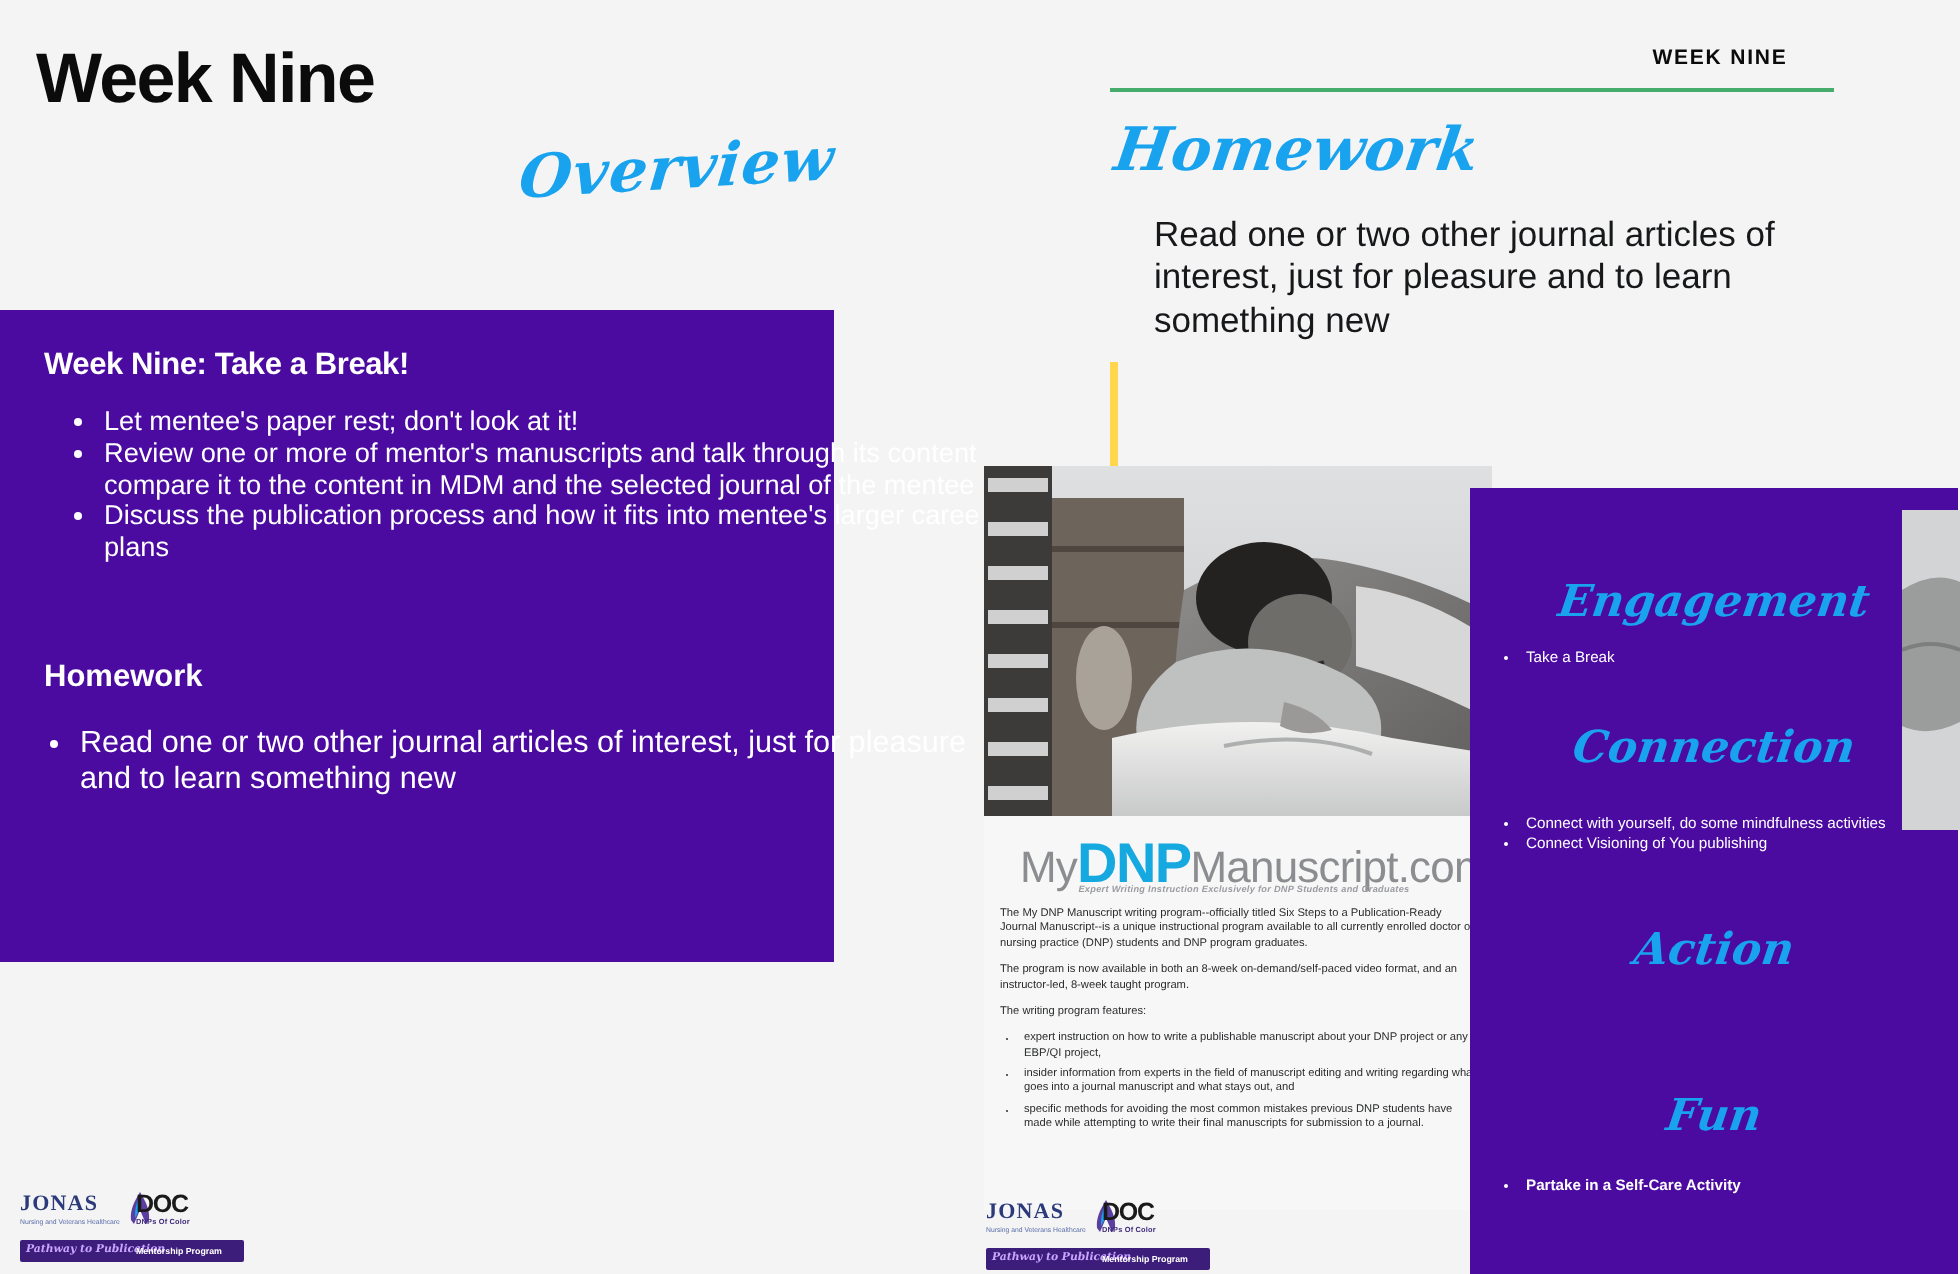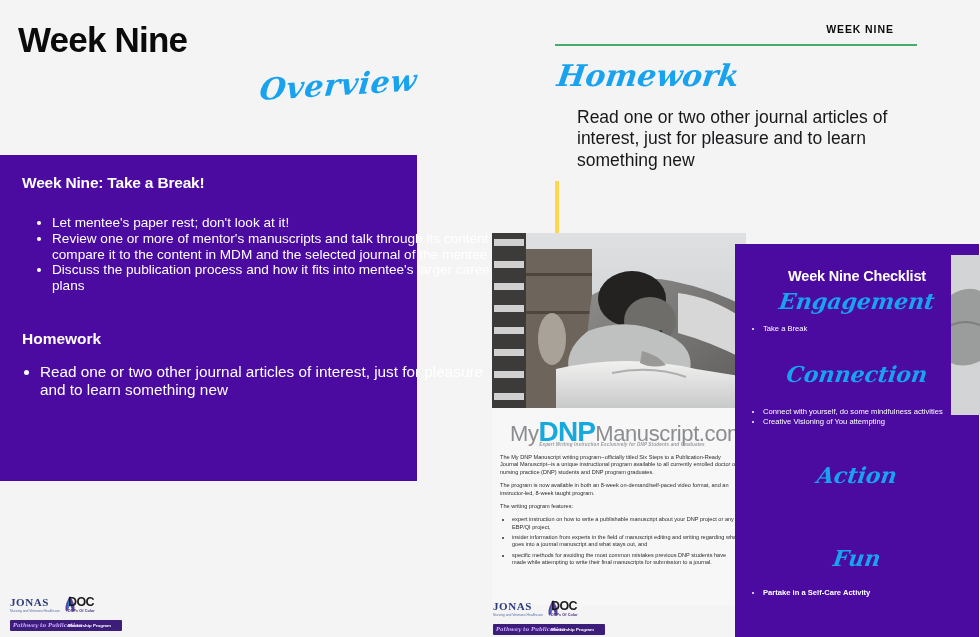--- a/index.html
+++ b/index.html
@@ -11,21 +11,21 @@
   #left-title{position:absolute;left:18px;top:22px;font-size:35px;font-weight:800;color:#0b0b0b;
               letter-spacing:-0.8px;line-height:1;}
   #left-script{position:absolute;left:258px;top:72px;font-size:30px;color:#19a3ef;
                font-family:"DejaVu Serif",serif;font-style:italic;font-weight:700;
                transform:skewX(-9deg) rotate(-3.5deg);transform-origin:left bottom;
                letter-spacing:0.5px;}
 
   #purple-box{position:absolute;left:0;top:155px;width:417px;height:326px;background:#4b0aa0;}
   #pb-head{position:absolute;left:22px;top:19px;font-size:15.5px;font-weight:800;color:#ffffff;
            letter-spacing:-0.2px;}
-  #pb-list{position:absolute;left:30px;top:60px;width:448px;margin:0;padding:0 0 0 22px;
+  #pb-list{position:absolute;left:30px;top:48px;width:448px;margin:0;padding:0 0 0 22px;
            list-style:disc;color:#ffffff;font-size:13.6px;line-height:1.16;}
   #pb-list li{margin:0 0 0 0;padding:0;}
   #pb-hw-head{position:absolute;left:22px;top:175px;font-size:15.5px;font-weight:800;color:#ffffff;}
   #pb-hw-list{position:absolute;left:18px;top:208px;width:456px;margin:0;padding:0 0 0 22px;
               list-style:disc;color:#ffffff;font-size:15.3px;line-height:1.2;}
 
   #left-logos{position:absolute;left:6px;top:594px;width:116px;height:40px;}
 
   
   #right-slide{position:absolute;left:489px;top:0;width:491px;height:637px;background:#f4f4f5;}
@@ -222,31 +222,30 @@
           <div class="d2">DNPs Of Color</div>
         </div>
         <div class="ribbon">
           <span class="r1">Pathway to Publication</span>
           <span class="r2">Mentorship Program</span>
         </div>
       </div>
     </div>
 
     <div id="checklist">
-      <div id="cl-title">Week Nine Checklist</div>
 
       <div class="cl-script" id="cl-s1">Engagement</div>
       <ul class="cl-ul" id="cl-l1">
         <li>Take a Break</li>
       </ul>
 
       <div class="cl-script" id="cl-s2">Connection</div>
       <ul class="cl-ul" id="cl-l2">
         <li>Connect with yourself, do some mindfulness activities</li>
-        <li>Creative Visioning of You attempting</li>
+        <li>Connect Visioning of You publishing</li>
       </ul>
 
       <div class="cl-script" id="cl-s3">Action</div>
 
       <div class="cl-script" id="cl-s4">Fun</div>
       <ul class="cl-ul" id="cl-l4">
         <li>Partake in a Self-Care Activity</li>
       </ul>
     </div>
 

